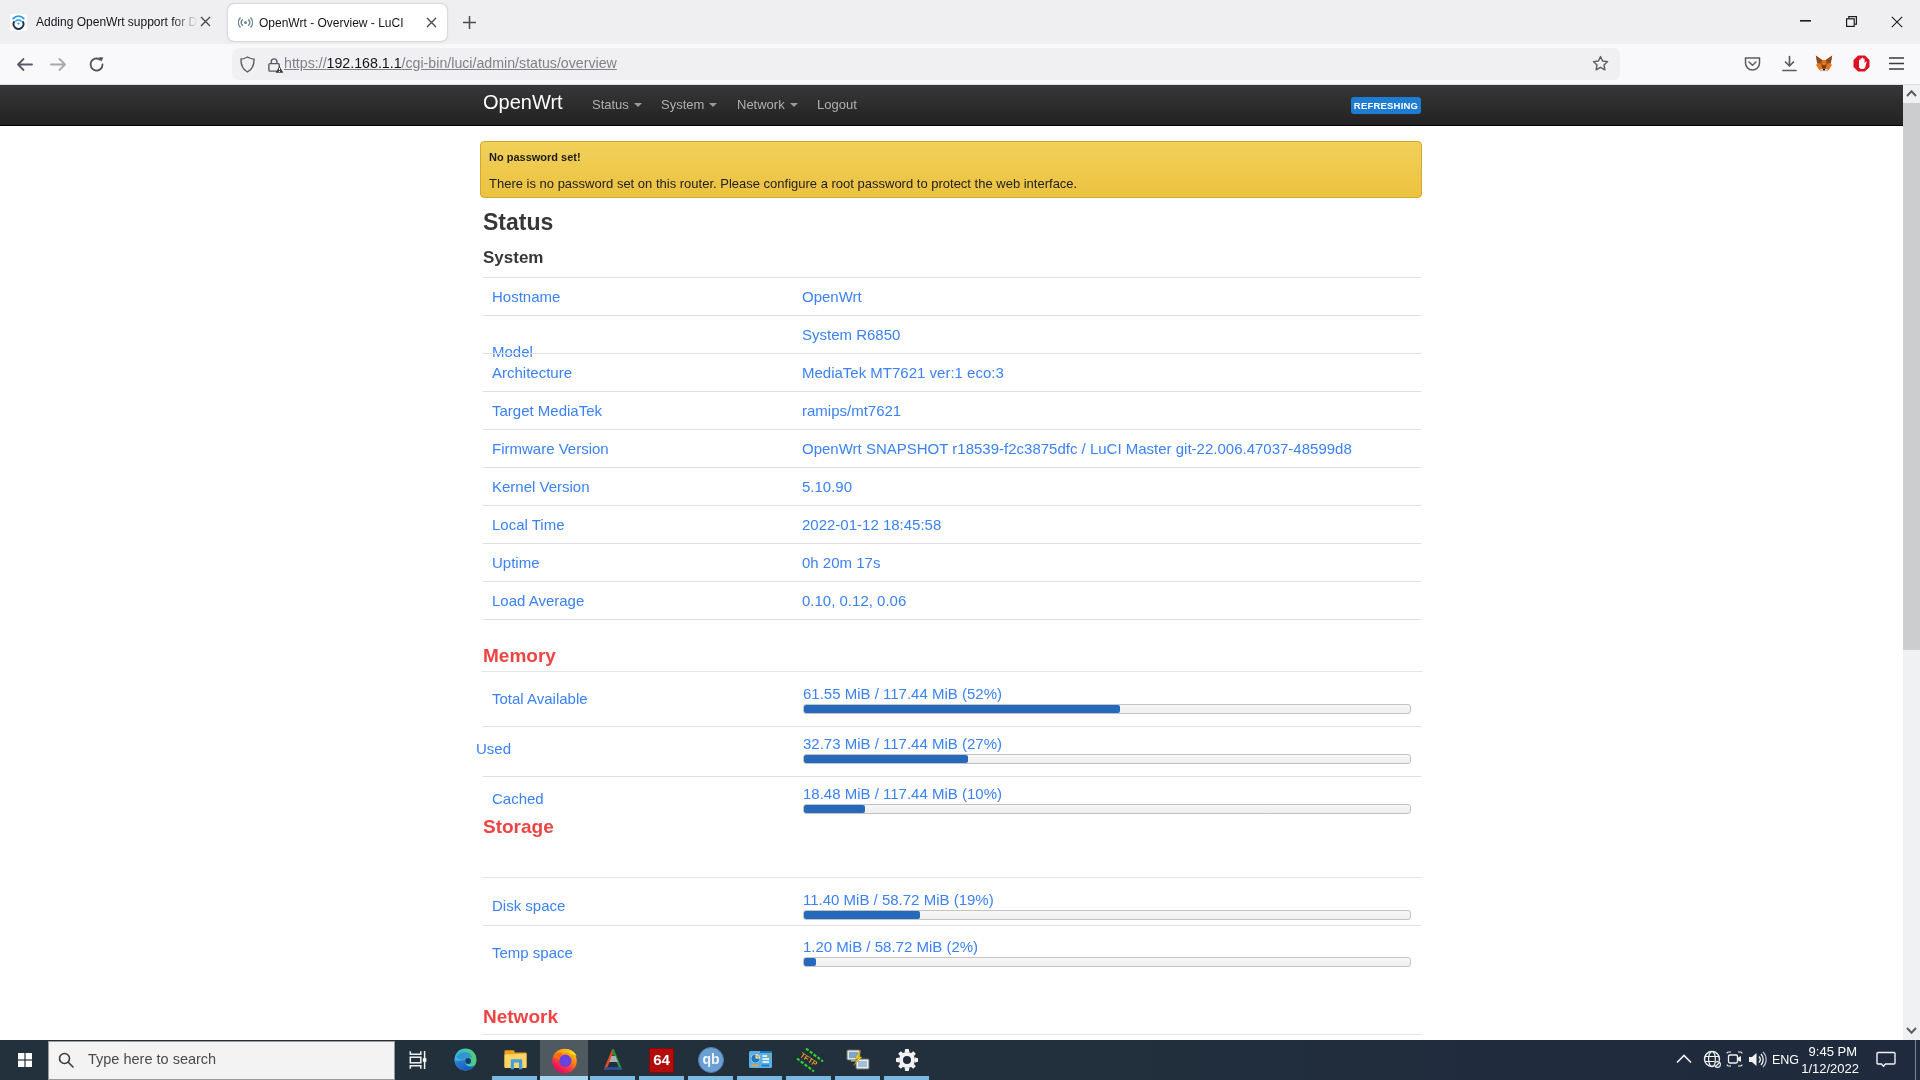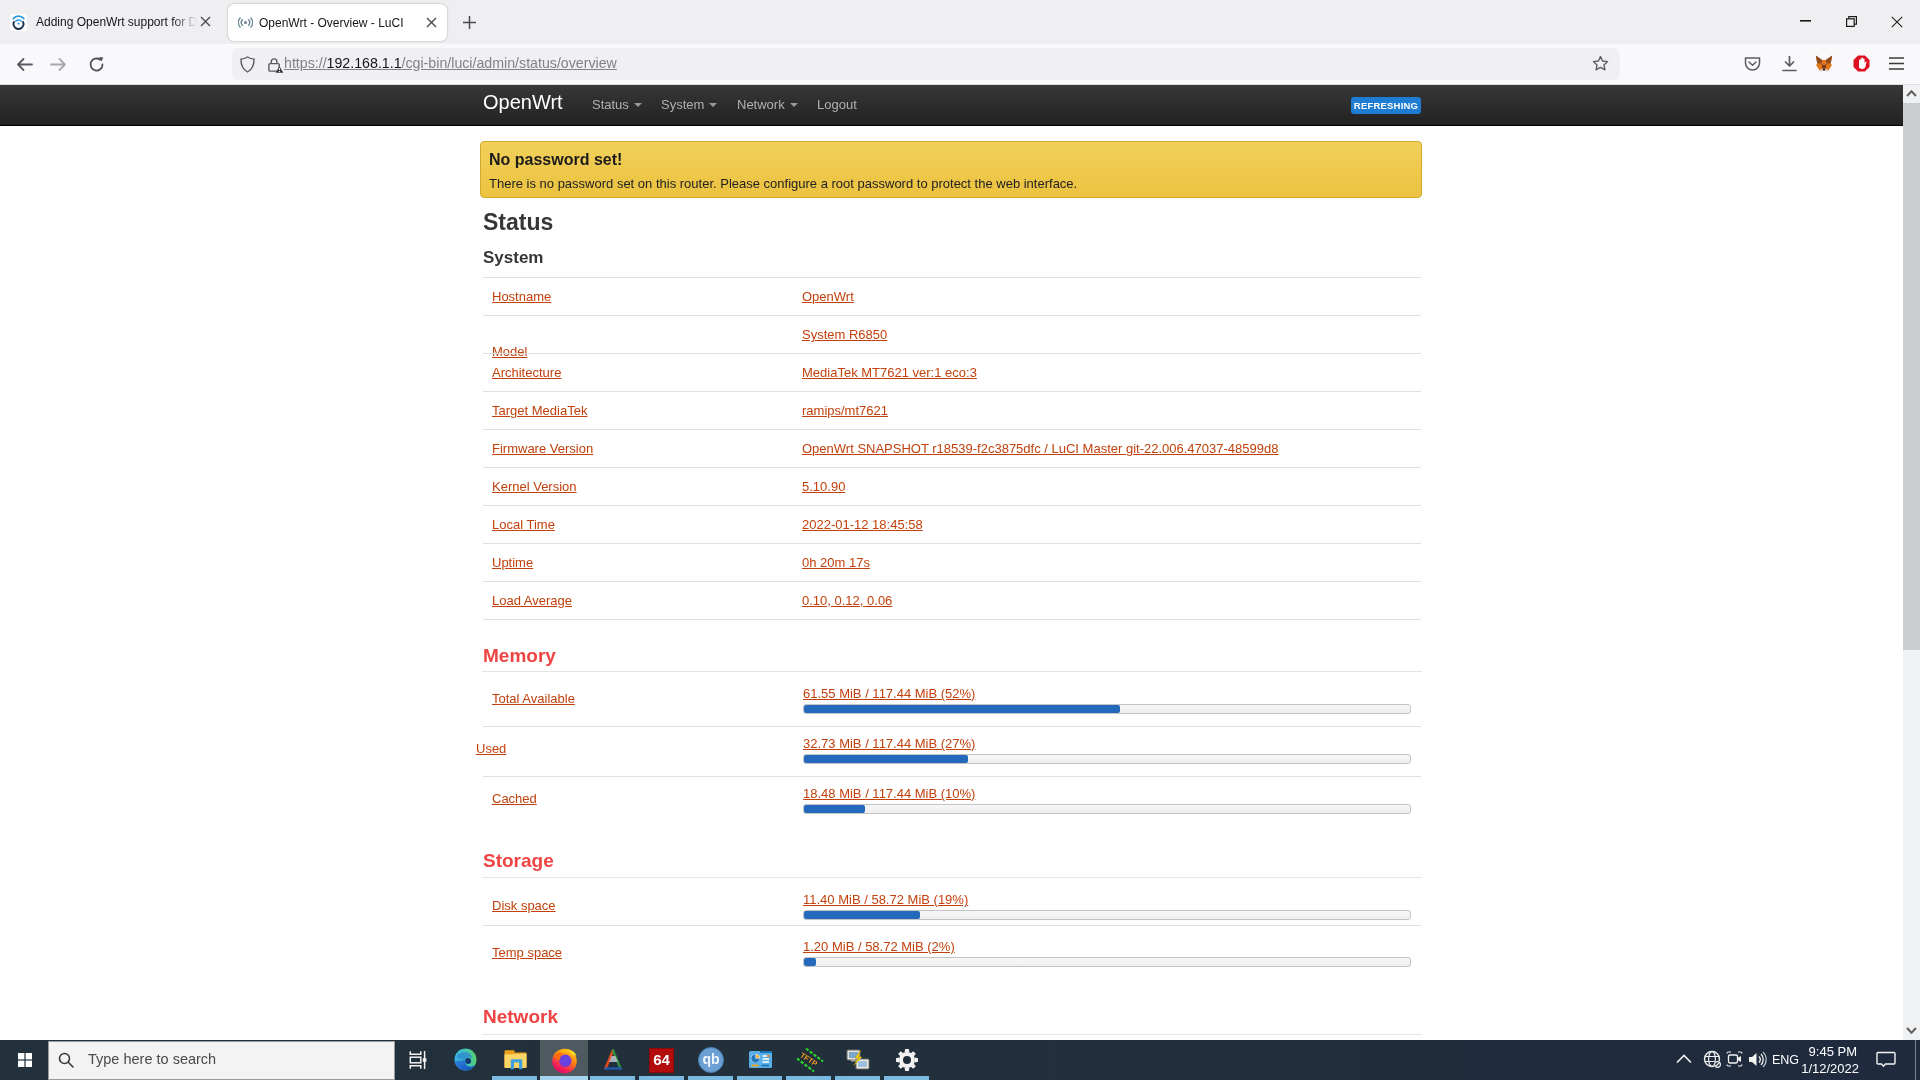--- a/index.html
+++ b/index.html
@@ -22,21 +22,21 @@
 .navitem { top:97px; font-size:13px; color:#b0b0b0; }
 .caret { display:inline-block; width:0; height:0; border-left:4px solid transparent; border-right:4px solid transparent; border-top:4px solid #999; margin-left:5px; vertical-align:2px; }
 #refreshing { left:1351px; top:97px; width:70px; height:17px; background:#1e7cd2; border-radius:3px; color:#fff; font-size:9.5px; font-weight:bold; text-align:center; line-height:17px; letter-spacing:.2px; }
 
 
 #alert { left:480px; top:141px; width:942px; height:57px; background:linear-gradient(180deg,#f1d05a,#ecc23f); border:1px solid #d3a92c; border-radius:4px; }
 .h2 { font-size:23px; font-weight:bold; color:#363636; }
 .h3s { font-size:17px; font-weight:bold; color:#363636; }
 .legend { font-size:19px; font-weight:bold; color:#ef4444; }
 .hr { height:1px; background:#e5e5e5; left:482px; width:940px; }
-.cell { font-size:13px; color:#c2410c; height:15px; line-height:15px;text-decoration:underline; }
+.cell { font-size:15px; color:#3b82f6; height:15px; line-height:15px; }
 .sep { height:1px; background:#e0e0e0; left:483px; width:938px; }
 .bar { left:803px; width:608px; height:10px; border:1px solid #c3c3c3; border-radius:3px; background:linear-gradient(180deg,#f7f7f7,#eeeeee); }
 .fill { height:8px; background:#2569bd; border-radius:2px; }
 
 
 #sbar { left:1903px; top:85px; width:17px; height:955px; background:#f0f1f2; }
 
 
 #taskbar { left:0; top:1040px; width:1920px; height:40px; background:linear-gradient(90deg,#22313b 0%,#222f3c 55%,#1f2a3e 100%); }
 #searchbox { left:48px; top:1041px; width:347px; height:39px; background:#f3f3f3; border:1px solid #9a9a9a; }
@@ -145,21 +145,21 @@
 
 <div class="abs" id="navbar"></div>
 <div class="abs" id="brand">OpenWrt</div>
 <div class="abs navitem" style="left:592px;">Status<span class="caret"></span></div>
 <div class="abs navitem" style="left:661px;">System<span class="caret"></span></div>
 <div class="abs navitem" style="left:737px;">Network<span class="caret"></span></div>
 <div class="abs navitem" style="left:817px;">Logout</div>
 <div class="abs" id="refreshing">REFRESHING</div>
 
 <div class="abs" id="alert"></div>
-<div class="abs" style="left:489px; top:151px; font-size:16px; font-weight:bold; color:#1c1c1c;">No password set!</div>
+<div class="abs" style="left:489px; top:151px; font-size:11px; font-weight:bold; color:#1c1c1c;">No password set!</div>
 <div class="abs" style="left:489px; top:176px; font-size:13px; color:#222;">There is no password set on this router. Please configure a root password to protect the web interface.</div>
 
 <div class="abs h2" style="left:483px; top:209px;">Status</div>
 <div class="abs h3s" style="left:483px; top:248px;">System</div>
 
 <div class="abs" style="left:483px; top:277px; width:938px; height:1px; background:#e0e0e0;"></div>
 <div class="abs cell" style="left:492px; top:289px;">Hostname</div>
 <div class="abs cell" style="left:802px; top:289px;">OpenWrt</div>
 <div class="abs sep" style="top:315px;"></div>
 <div class="abs cell" style="left:492px; top:344px;">Model</div>
@@ -200,21 +200,21 @@
 <div class="abs bar" style="top:754px;">
     <div class="fill" style="width:164px;"></div>
   </div>
 <div class="abs sep" style="top:776px;"></div>
 <div class="abs cell" style="left:492px; top:791px;">Cached</div>
 <div class="abs cell" style="left:803px; top:786px;">18.48 MiB / 117.44 MiB (10%)</div>
 <div class="abs bar" style="top:804px;">
     <div class="fill" style="width:61px;"></div>
   </div>
 
-<div class="abs legend" style="left:483px; top:850px;">Storage</div>
+<div class="abs legend" style="left:483px; top:816px;">Storage</div>
 <div class="abs hr" style="top:877px;"></div>
 <div class="abs cell" style="left:492px; top:898px;">Disk space</div>
 <div class="abs cell" style="left:803px; top:892px;">11.40 MiB / 58.72 MiB (19%)</div>
 <div class="abs bar" style="top:910px;">
     <div class="fill" style="width:116px;"></div>
   </div>
 <div class="abs sep" style="top:925px;"></div>
 <div class="abs cell" style="left:492px; top:945px;">Temp space</div>
 <div class="abs cell" style="left:803px; top:939px;">1.20 MiB / 58.72 MiB (2%)</div>
 <div class="abs bar" style="top:957px;">

